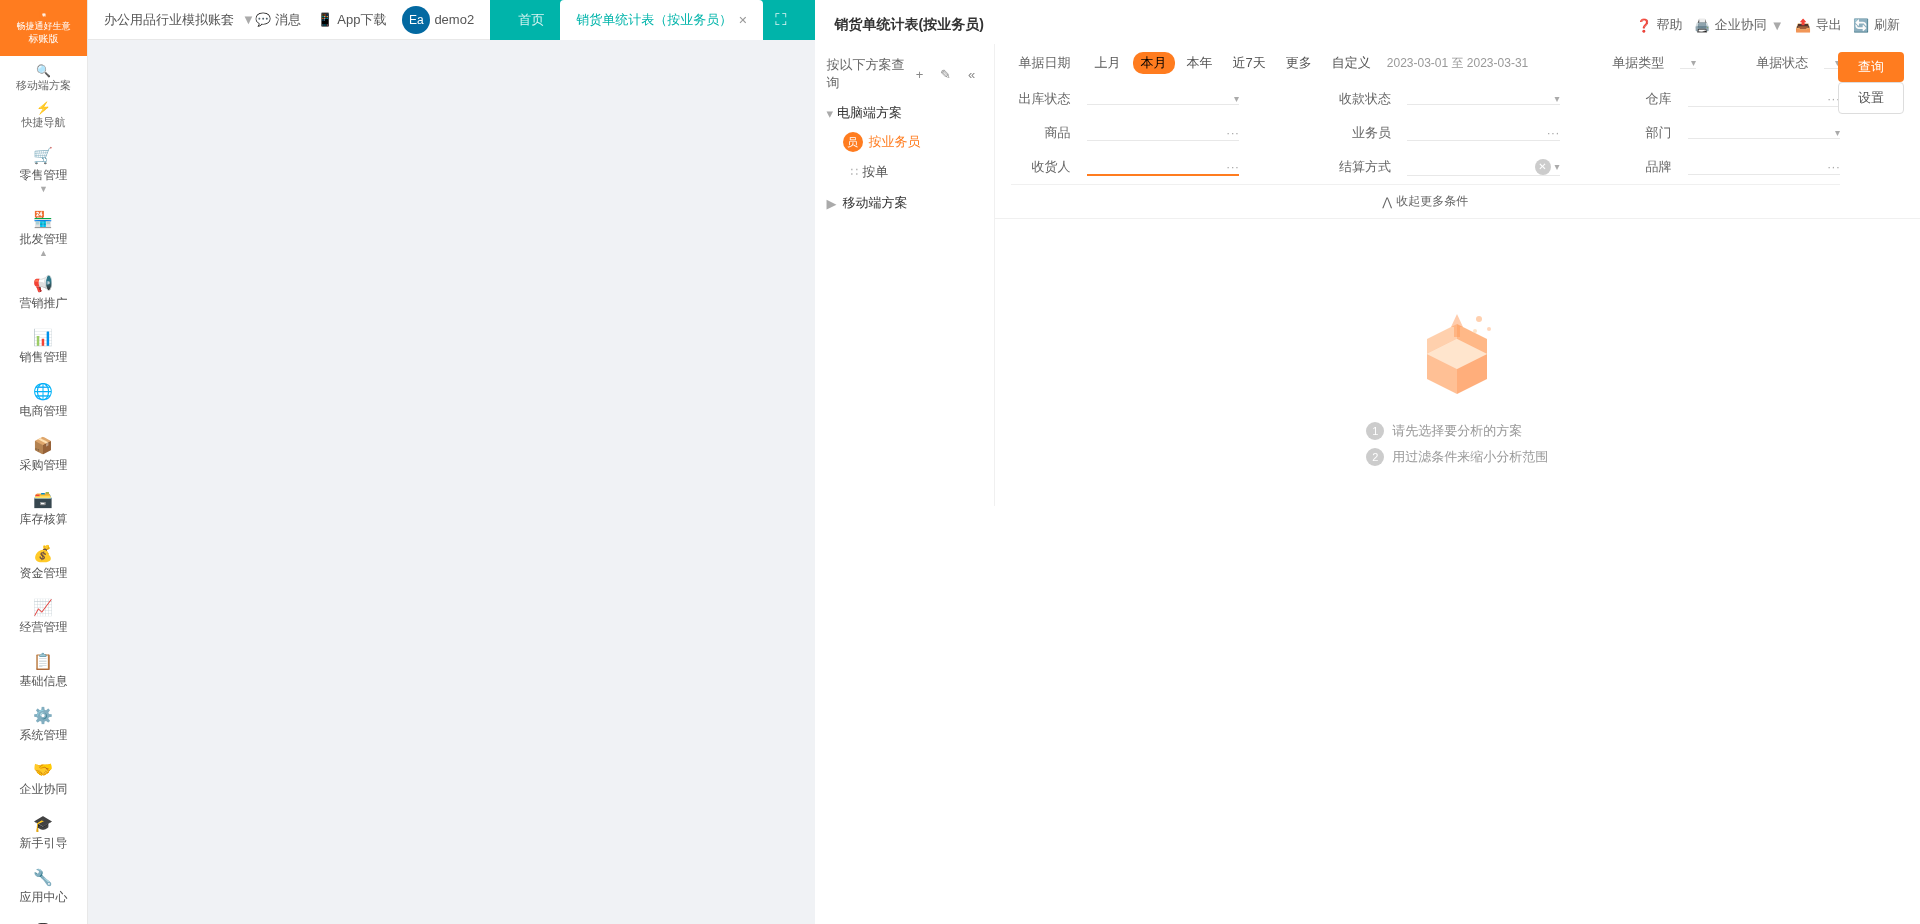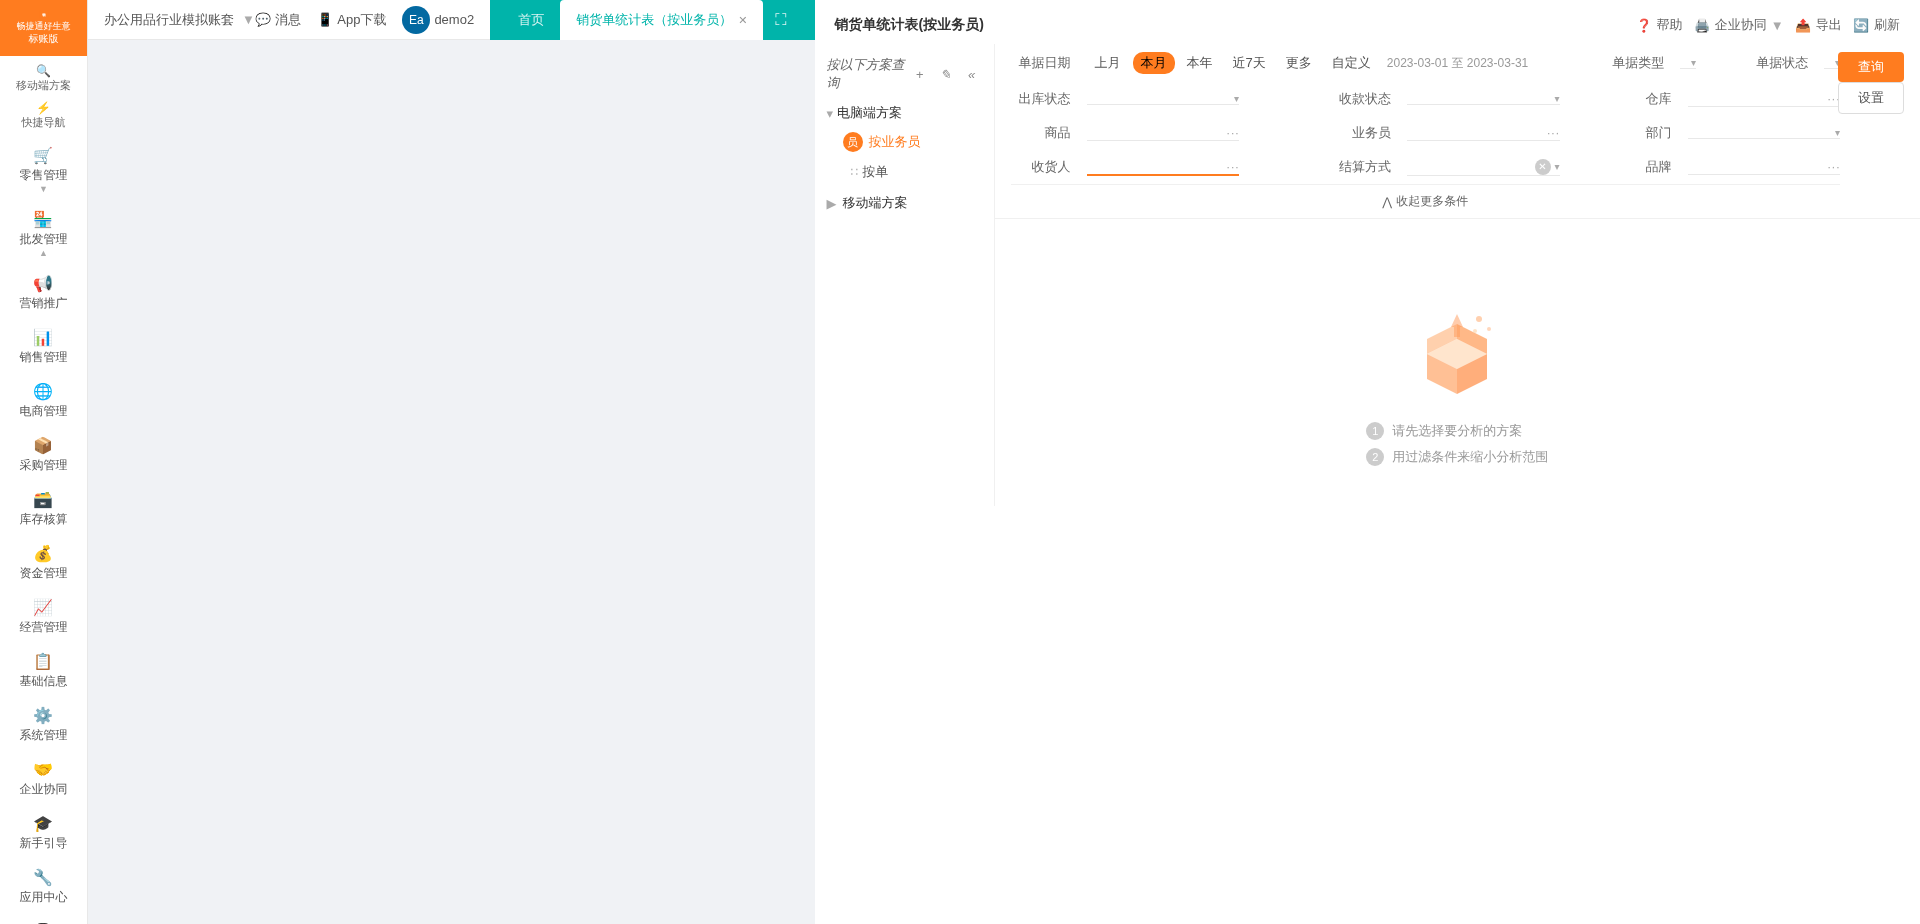--- a/index.html
+++ b/index.html
@@ -49,21 +49,21 @@
     .filter-area { padding: 0 20px 10px; background: #fff; border-bottom: 1px solid #f0f0f0; }
     .filter-row { display: flex; align-items: center; padding: 8px 0; gap: 16px; }
     .filter-label { min-width: 60px; color: #666; font-size: 13px; text-align: right; }
     .date-filter { display: flex; align-items: center; gap: 4px; }
     .date-btn { padding: 2px 8px; border-radius: 3px; cursor: pointer; font-size: 13px; color: #555; }
     .date-btn.active { background: #ff7c1f; color: #000000; border-radius: 10px; }
     .date-range { font-size: 12px; color: #999; margin-left: 4px; }
     .more-dots { color: #aaa; cursor: pointer; margin-left: 4px; }
     .clear-btn { width: 16px; height: 16px; background: #ccc; border-radius: 50%; display: flex; align-items: center; justify-content: center; color: #fff; font-size: 10px; cursor: pointer; margin-left: 4px; }
     .scheme-panel { width: 180px; border-right: 1px solid #f0f0f0; padding: 12px 0; background: #fff; }
-    .scheme-panel-header { display: flex; align-items: center; justify-content: center; padding: 0 12px 8px; font-style: italic; }
+    .scheme-panel-header { display: flex; align-items: center; justify-content: center; padding: 0 12px 8px; }
     .scheme-panel-title { font-size: 13px; color: #666; }
     .scheme-panel-actions { display: flex; align-items: center; gap: 6px; }
     .scheme-action-btn { width: 20px; height: 20px; display: flex; align-items: center; justify-content: center; border-radius: 3px; cursor: pointer; color: #888; font-size: 13px; }
     .scheme-group { margin-bottom: 4px; }
     .scheme-group-header { display: flex; align-items: center; padding: 4px 12px; cursor: pointer; font-size: 13px; color: #333; }
     .scheme-item { display: flex; align-items: center; padding: 6px 12px 6px 28px; cursor: pointer; font-size: 13px; color: #555; }
     .scheme-item.active { color: #ff7c1f; }
     .scheme-item-icon { width: 20px; height: 20px; background: #ff7c1f; border-radius: 50%; display: flex; align-items: center; justify-content: center; color: #fff; font-size: 11px; margin-right: 6px; }
     .scheme-sub-item { display: flex; align-items: center; padding: 5px 12px 5px 36px; cursor: pointer; font-size: 13px; color: #555; }
     .scheme-sub-item .sub-icon { margin-right: 4px; color: #aaa; font-size: 12px; }

